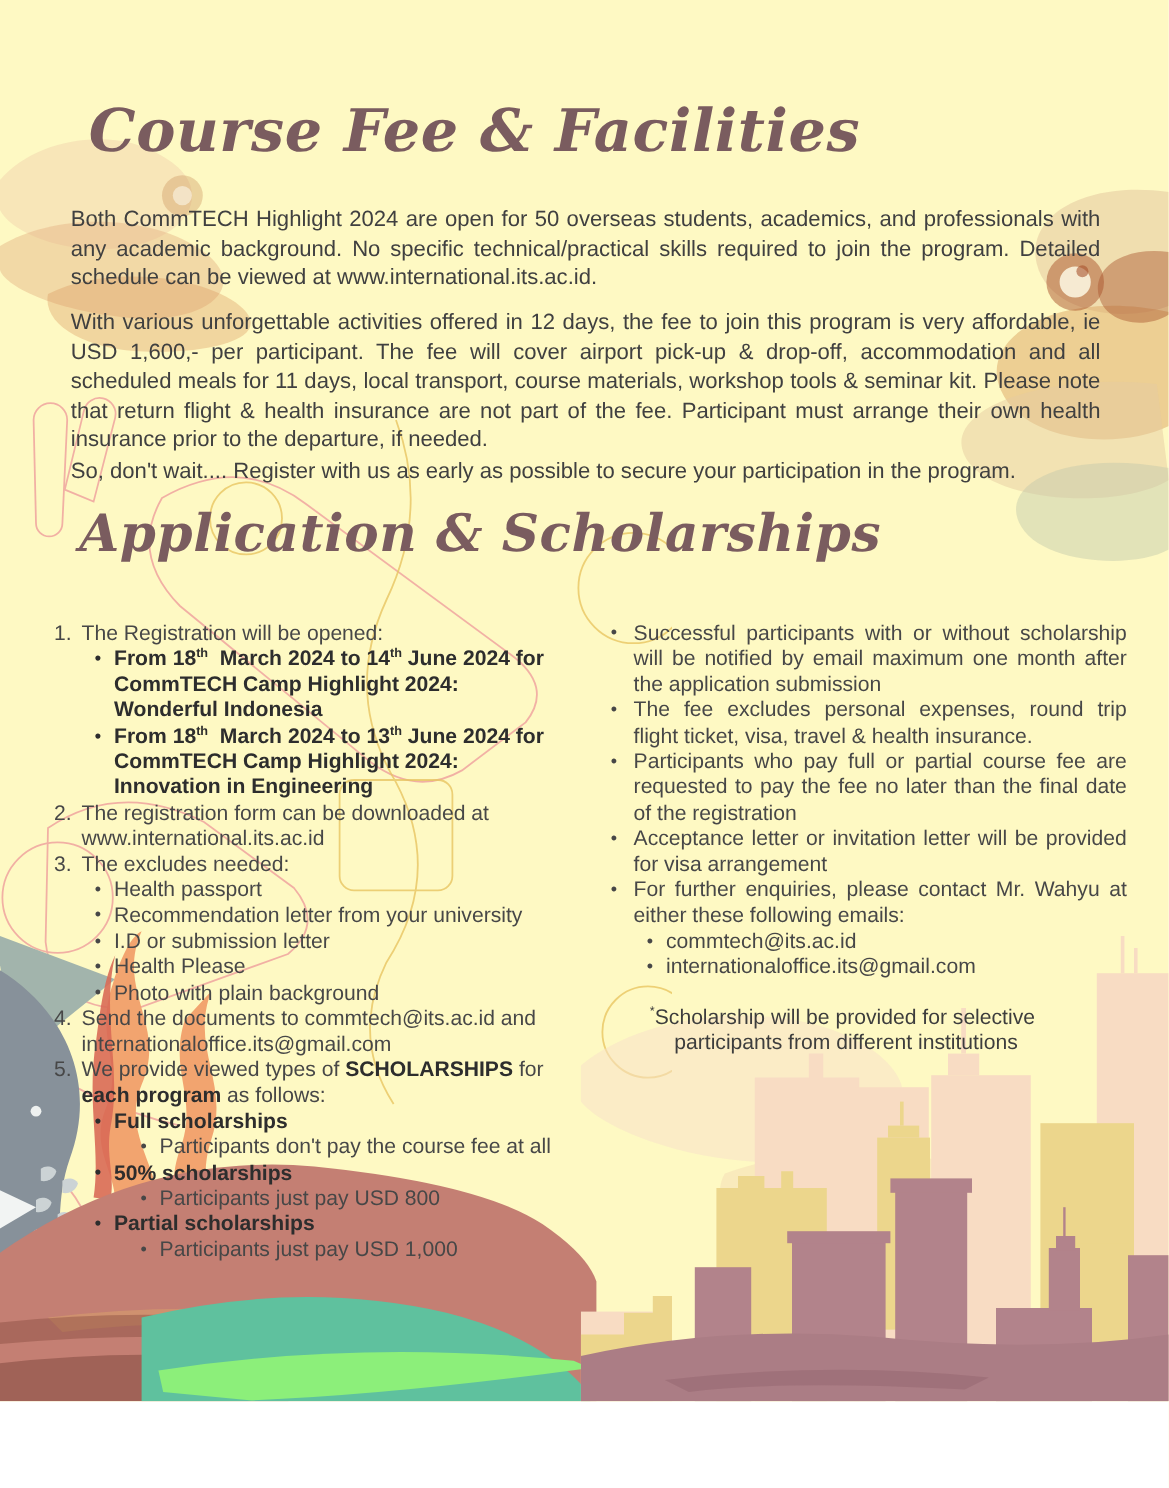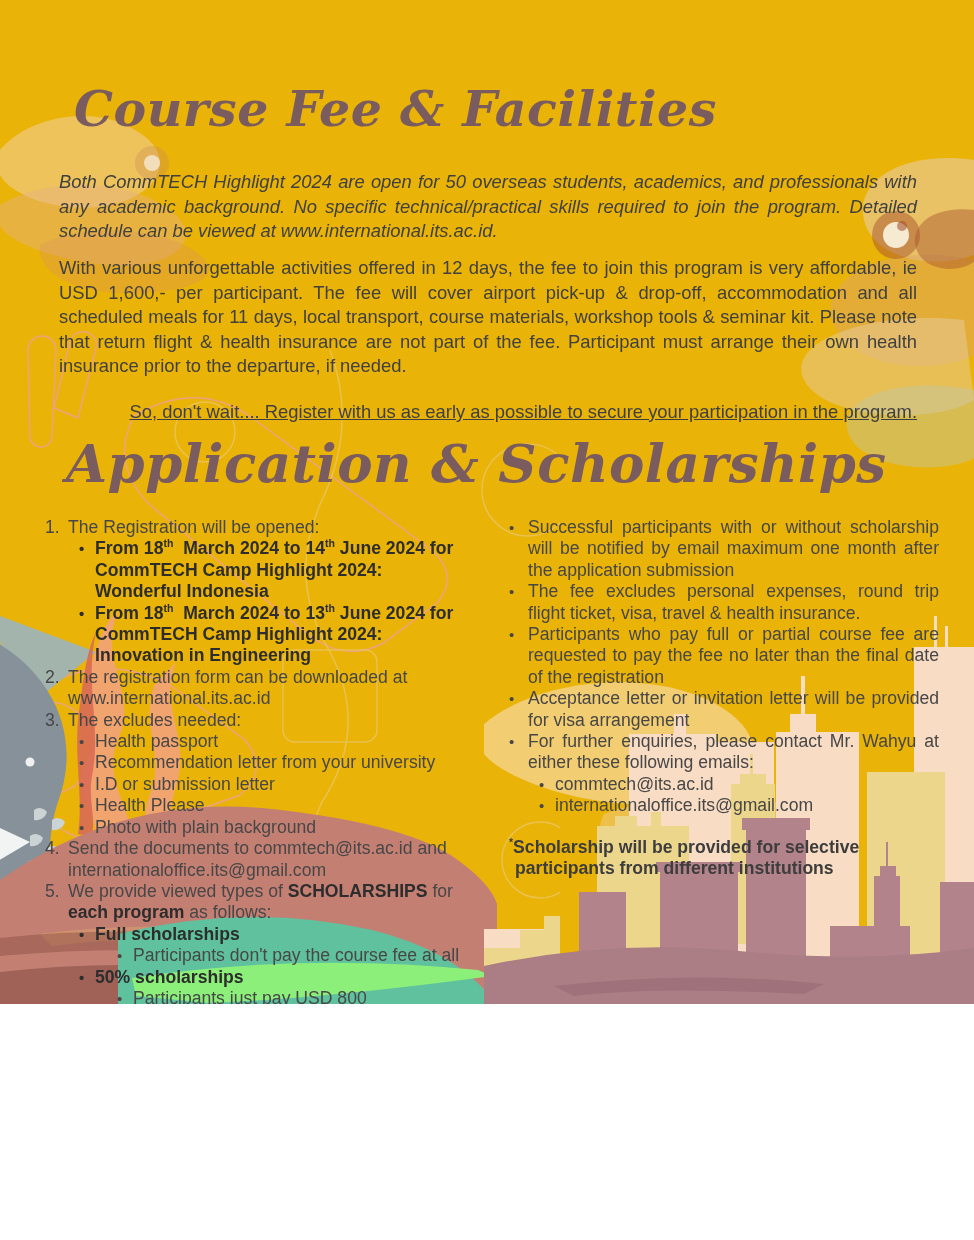--- a/index.html
+++ b/index.html
@@ -1,48 +1,48 @@
 <!DOCTYPE html>
 <html><head>
 <meta charset="utf-8">
 <style>
   html,body{margin:0;padding:0;}
   body{font-family:"Liberation Sans", sans-serif;}
   .page{
     position:relative;
-    width:974px;height:1004px;
-    background:#eab308;
+    width:974px;height:1168px;
+    background:#fef9c3;
     overflow:hidden;
   }
   svg.deco{position:absolute;pointer-events:none;}
 
   
   .h-script{
     position:absolute;
     font-family:"DejaVu Serif", serif;
     font-style:italic;
     font-weight:700;
     color:#7a5c5f;
     letter-spacing:0.5px;
     white-space:nowrap;
   }
   #title1{left:74px;top:80px;font-size:49px;}
-  #title2{left:66px;top:432px;font-size:53px;}
+  #title2{left:66px;top:420px;font-size:43px;}
 
   
   .para{
     position:absolute;
     left:59px;width:858px;
     font-size:18.4px;line-height:24.6px;
     color:#404040;
     text-align:justify;
   }
-  #para1{top:170px;font-style:italic;}
+  #para1{top:170px;}
   #para2{top:256px;}
-  #para3{top:400px;text-align:right;text-decoration:underline;}
+  #para3{top:380px;text-align:left;}
 
   
   .col{position:absolute;top:517px;font-size:17.6px;line-height:21.4px;color:#474747;}
   #left-col{left:45px;width:432px;}
   #right-col{left:509px;width:430px;text-align:justify;}
 
   .li{display:flex;align-items:flex-start;}
   .li .mk{flex:0 0 23px;}
   .li .body{flex:1 1 auto;min-width:0;}
   .l2{margin-left:34px;}
@@ -51,21 +51,21 @@
   .l3 .mk{flex:0 0 16px;}
   .rl1 .mk{flex:0 0 19px;}
   .rl2{margin-left:30px;}
   .rl2 .mk{flex:0 0 16px;}
 
   .dot{font-size:15px;}
   .b{font-weight:700;color:#2d2d2d;}
   .u{}
   sup{font-size:0.6em;line-height:0;}
 
-  .note{margin-top:20px;padding-left:6px;text-indent:-6px;text-align:left;color:#3d3d3d;width:380px;font-weight:bold;}
+  .note{margin-top:20px;padding-left:6px;text-indent:-6px;text-align:center;color:#3d3d3d;width:380px;}
 </style>
 </head>
 <body>
 
 <div class="page">
 
   <svg class="deco" style="left:0;top:55px;" width="330" height="240" viewBox="0 0 330 240">
     <path fill="#f2d3ae" opacity=".5" d="M0,95 C30,60 95,50 135,75 C180,100 160,140 110,150 C60,160 10,140 0,120 Z"></path>
     <path fill="#e4b182" opacity=".45" d="M0,150 C50,120 130,125 170,155 C210,185 170,215 110,210 C50,205 5,185 0,170 Z"></path>
     <path fill="#d9965c" opacity=".35" d="M40,190 C90,165 170,175 200,200 C230,225 180,240 120,238 C70,236 35,215 40,190 Z"></path>

